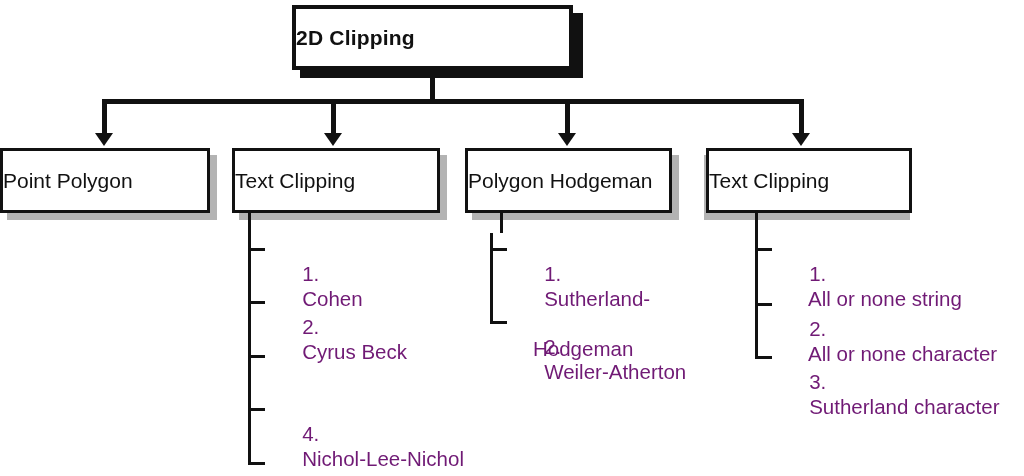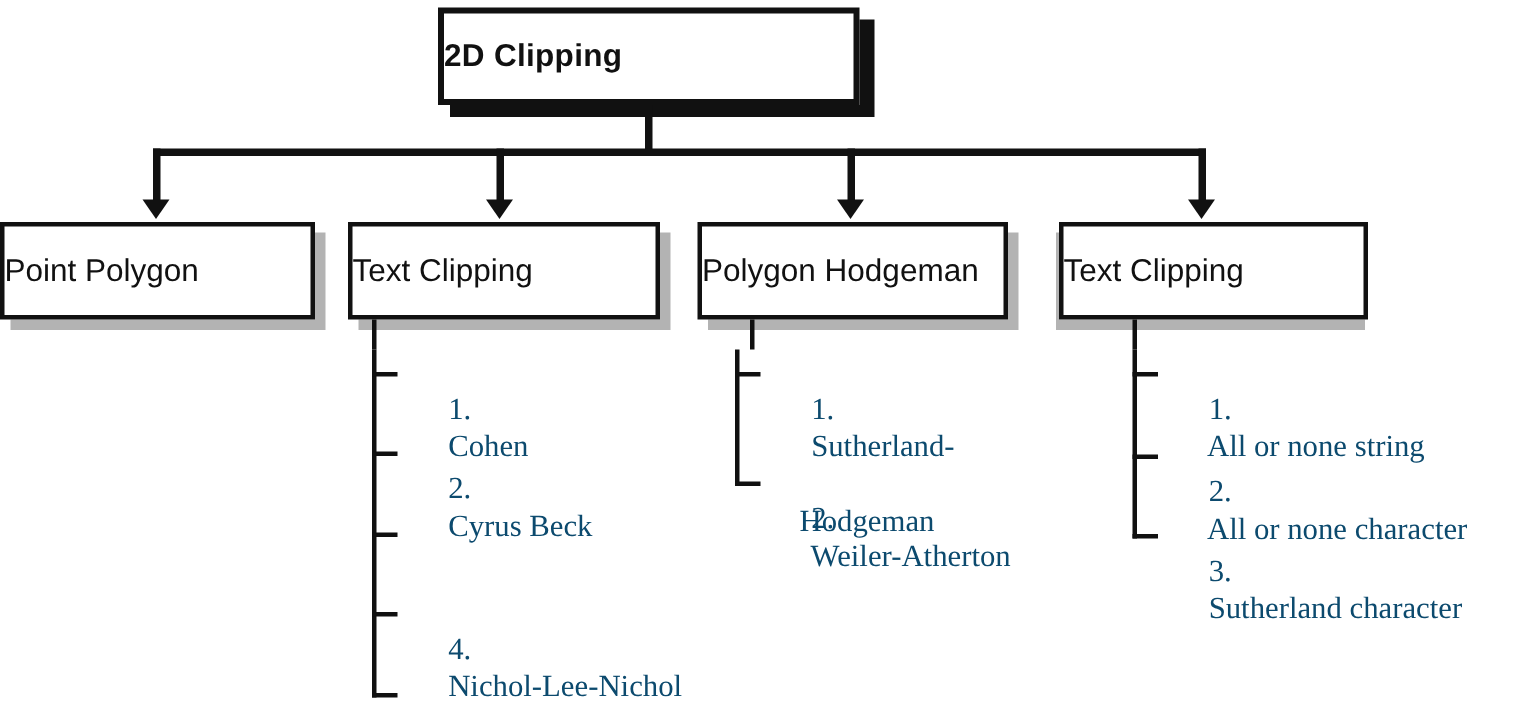--- a/index.html
+++ b/index.html
@@ -86,23 +86,22 @@
     left: 0;
     width: 17px;
     height: 3px;
     background: #111111;
   }
   .item {
     position: absolute;
     left: 20px;
     font-size: 20.5px;
     line-height: 25px;
-    color: #0c4a6e;
+    color: #701a75;
     white-space: pre;
-    font-family: Liberation Serif, serif;
   }
   .item .cont { display: block; }
 </style>
 </head>
 <body>
 
 <div id="diagram">
 
   <div class="shadow shadow-root" style="left:300px; top:13px; width:283px; height:65px;"></div>
   <div class="node node-root" style="left:292px; top:5px; width:281px; height:65px;">

